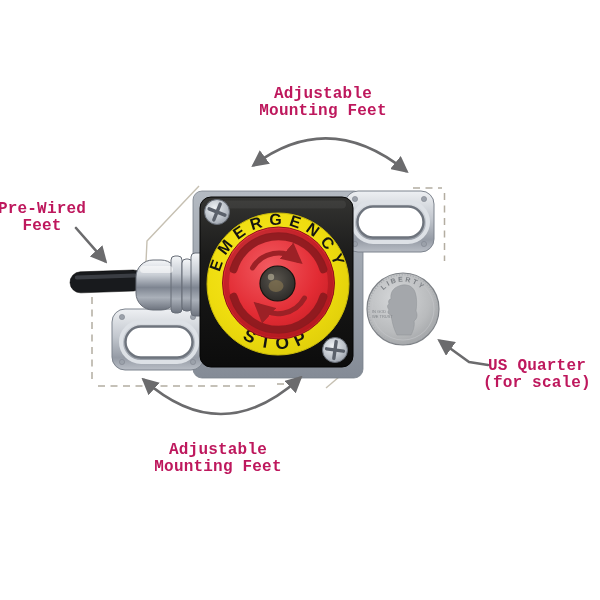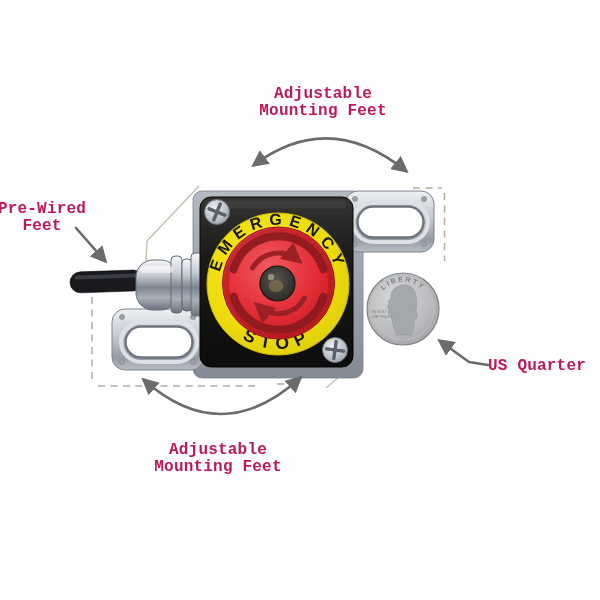--- a/index.html
+++ b/index.html
@@ -190,20 +190,21 @@
     <div>Mounting Feet</div>
   </div>
 
   <div class="callout" style="left:42px;top:201px;">
     <div>Pre-Wired</div>
     <div>Feet</div>
   </div>
 
   <div class="callout" style="left:529px;top:358px;margin-left:8px;">
     <div>US Quarter</div>
+    <div>(for scale)</div>
   </div>
 
   <div class="callout" style="left:218px;top:442px;">
     <div>Adjustable</div>
     <div>Mounting Feet</div>
   </div>
 
 </div>
 
 </body></html>

